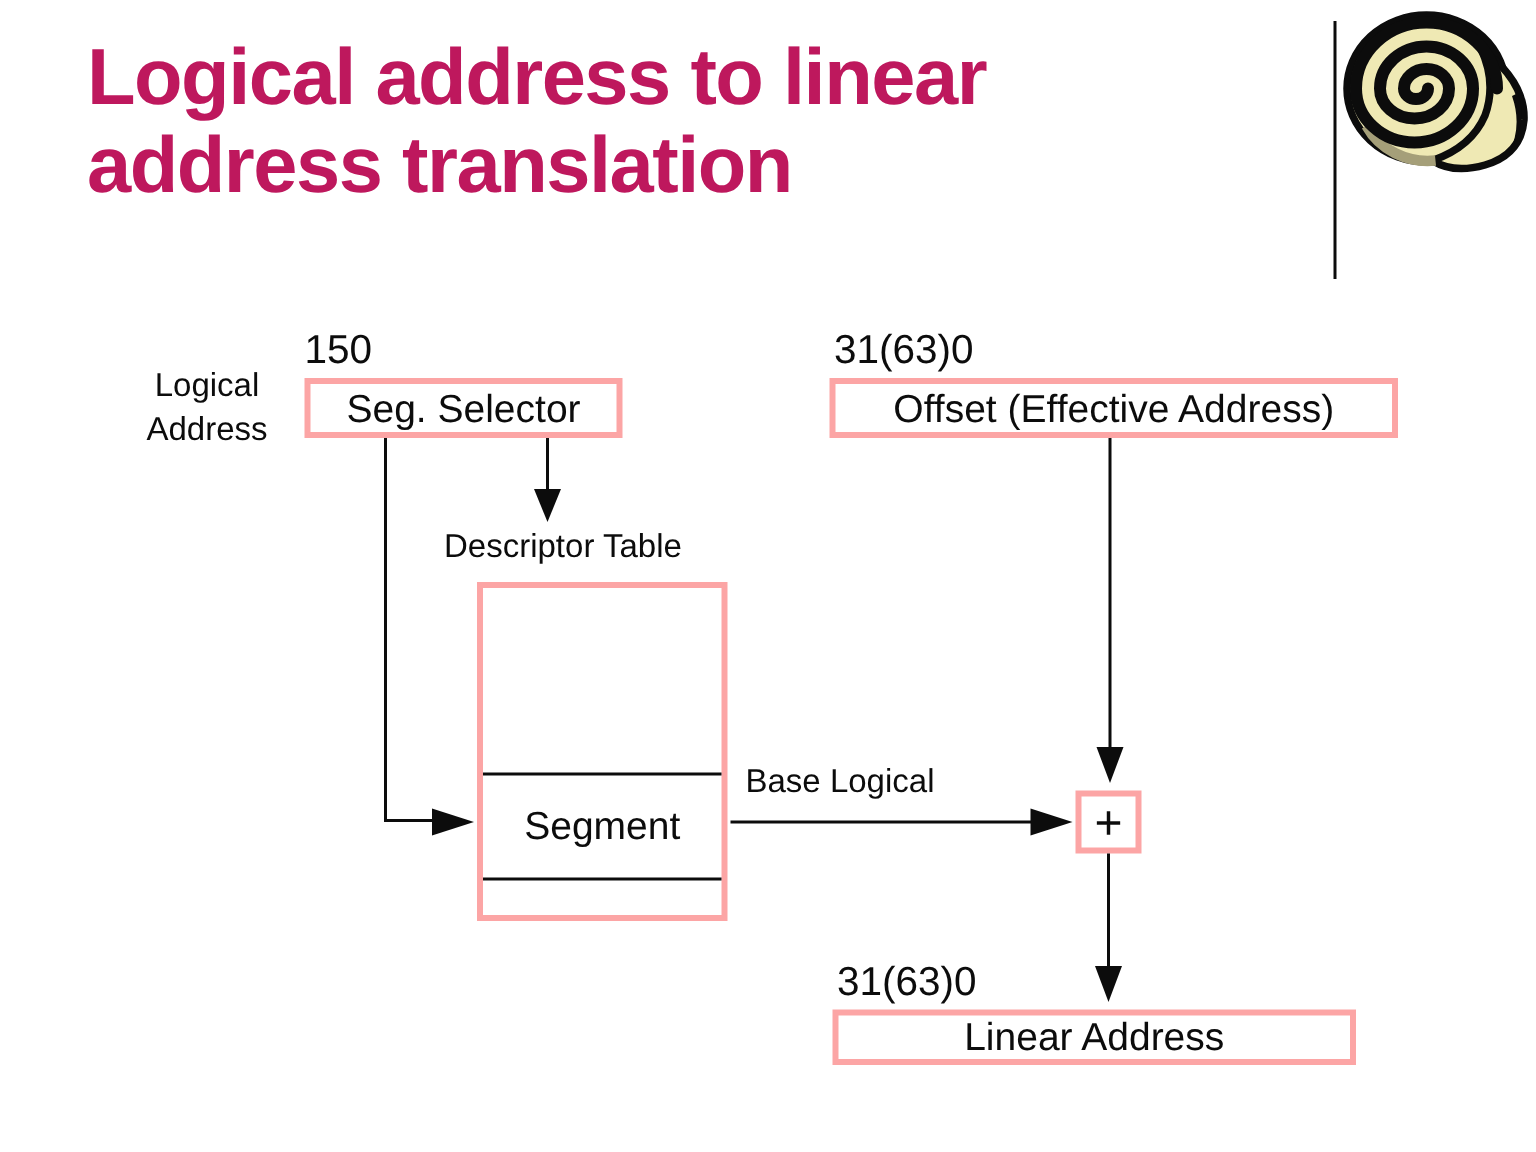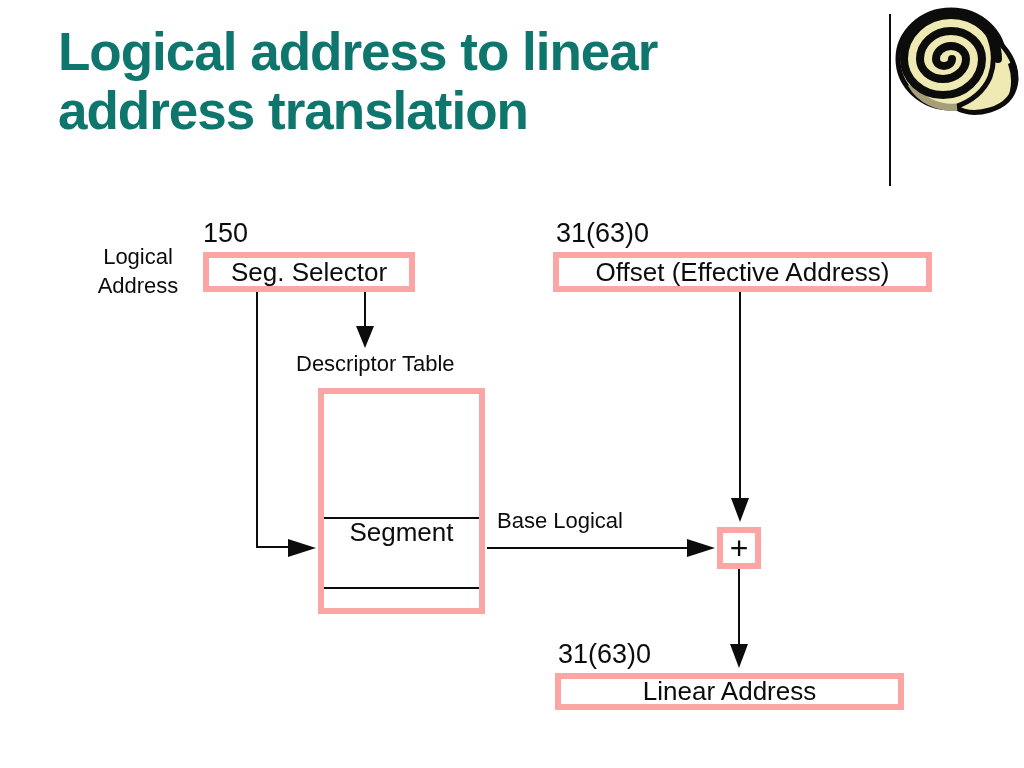--- a/index.html
+++ b/index.html
@@ -1,28 +1,28 @@
 <!DOCTYPE html>
 <html><head>
 <meta charset="utf-8">
 <style>
   html,body{margin:0;padding:0;background:#fff;}
   .slide{position:relative;width:1024px;height:768px;background:#ffffff;overflow:hidden;
          font-family:"Liberation Sans",sans-serif;color:#0c0c0c;}
 
   
   .title{position:absolute;left:58px;top:22px;width:800px;font-size:53px;font-weight:bold;
-         line-height:59px;color:#0f766e;letter-spacing:-1px;}
+         line-height:59px;color:#be185d;letter-spacing:-1px;}
 
   
   .vrule{position:absolute;left:889px;top:14px;width:2px;height:172px;background:#0c0c0c;}
   .shell{position:absolute;left:895px;top:6px;}
 
   
-  .box{position:absolute;border:6px solid #fca5a5;background:#fff;box-sizing:border-box;
+  .box{position:absolute;border:4px solid #fca5a5;background:#fff;box-sizing:border-box;
        display:flex;align-items:center;justify-content:center;font-size:26px;}
   #segbox{left:203px;top:252px;width:212px;height:40px;}
   #offbox{left:553px;top:252px;width:379px;height:40px;}
   #linbox{left:555px;top:673px;width:349px;height:37px;}
   #plusbox{left:717px;top:527px;width:44px;height:42px;font-size:32px;}
   #descbox{left:318px;top:388px;width:167px;height:226px;display:block;}
 
   
   .bitrow{position:absolute;display:flex;font-size:27px;}
   #segbits{left:203px;top:218px;width:212px;}
@@ -32,21 +32,21 @@
   
   .lbl{position:absolute;font-size:22px;white-space:nowrap;}
   #loglbl{left:80px;top:242px;width:116px;text-align:center;line-height:29px;white-space:normal;}
   #dtlbl{left:296px;top:351px;}
   #balbl{left:497px;top:508px;}
 
   
   #descbox .divider{position:absolute;left:0;right:0;height:2px;background:#0c0c0c;}
   #dtdiv1{top:123px;} #dtdiv2{top:193px;}
   #sdcell{position:absolute;left:0;right:0;top:124px;height:69px;display:flex;flex-direction:column;
-          align-items:center;justify-content:flex-start;font-size:26px;line-height:29px;}
+          align-items:center;justify-content:center;font-size:26px;line-height:29px;}
 
   
   .line{position:absolute;background:#0c0c0c;}
   .arrowR{position:absolute;width:0;height:0;border-top:9px solid transparent;
           border-bottom:9px solid transparent;border-left:28px solid #0c0c0c;}
   .arrowD{position:absolute;width:0;height:0;border-left:9px solid transparent;
           border-right:9px solid transparent;border-top:24px solid #0c0c0c;}
   #selLv{left:256px;top:292px;width:2px;height:256px;}
   #selLh{left:256px;top:546px;width:34px;height:2px;}
   #selLarrow{left:288px;top:539px;}

